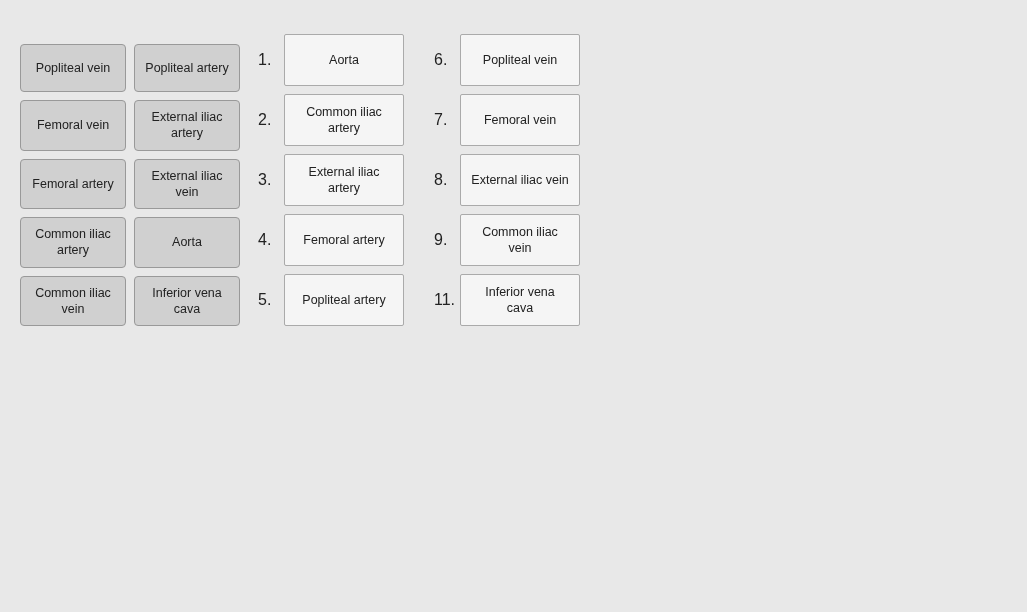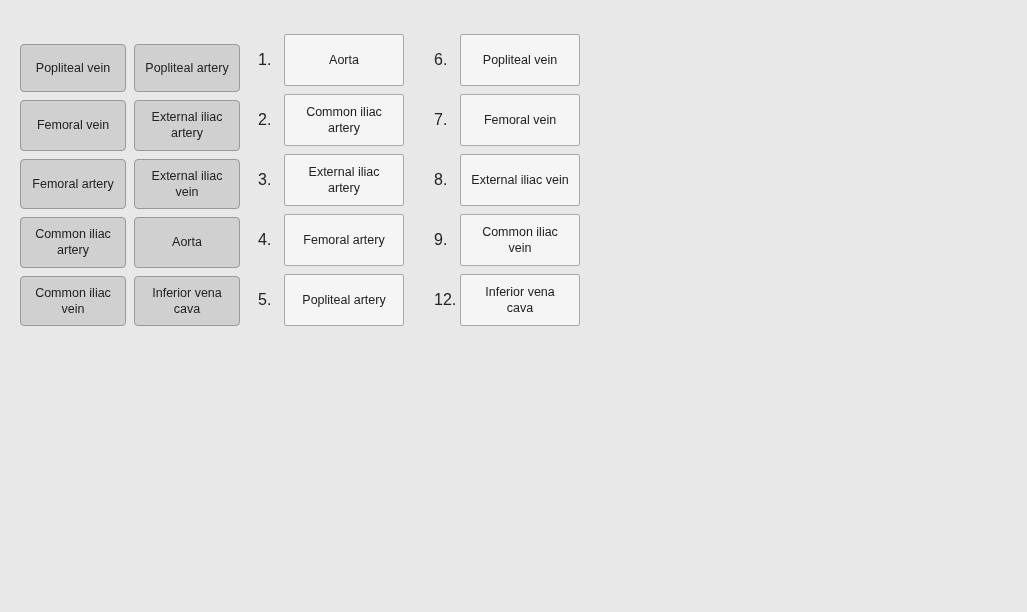--- a/index.html
+++ b/index.html
@@ -156,20 +156,20 @@
           <span class="order-number">8.</span>
           <div class="answer-tile">External
 iliac vein</div>
         </div>
         <div class="order-item">
           <span class="order-number">9.</span>
           <div class="answer-tile">Common
 iliac vein</div>
         </div>
         <div class="order-item">
-          <span class="order-number">12.</span>
+          <span class="order-number">11.</span>
           <div class="answer-tile">Inferior
 vena cava</div>
         </div>
       </div>
   </div>
 
 </div>
 
 </body></html>

